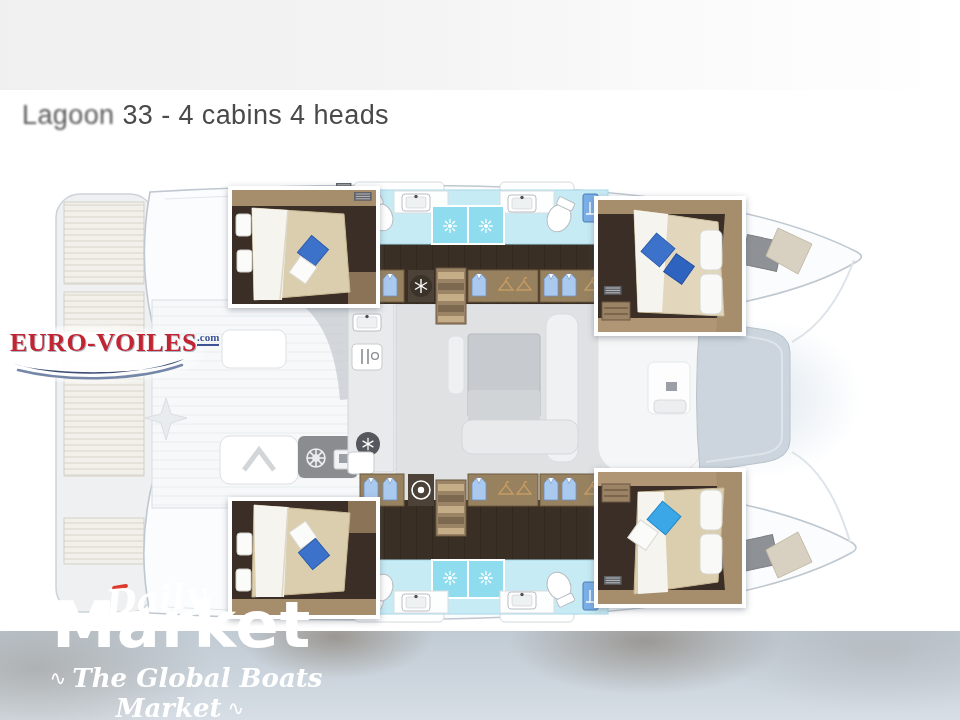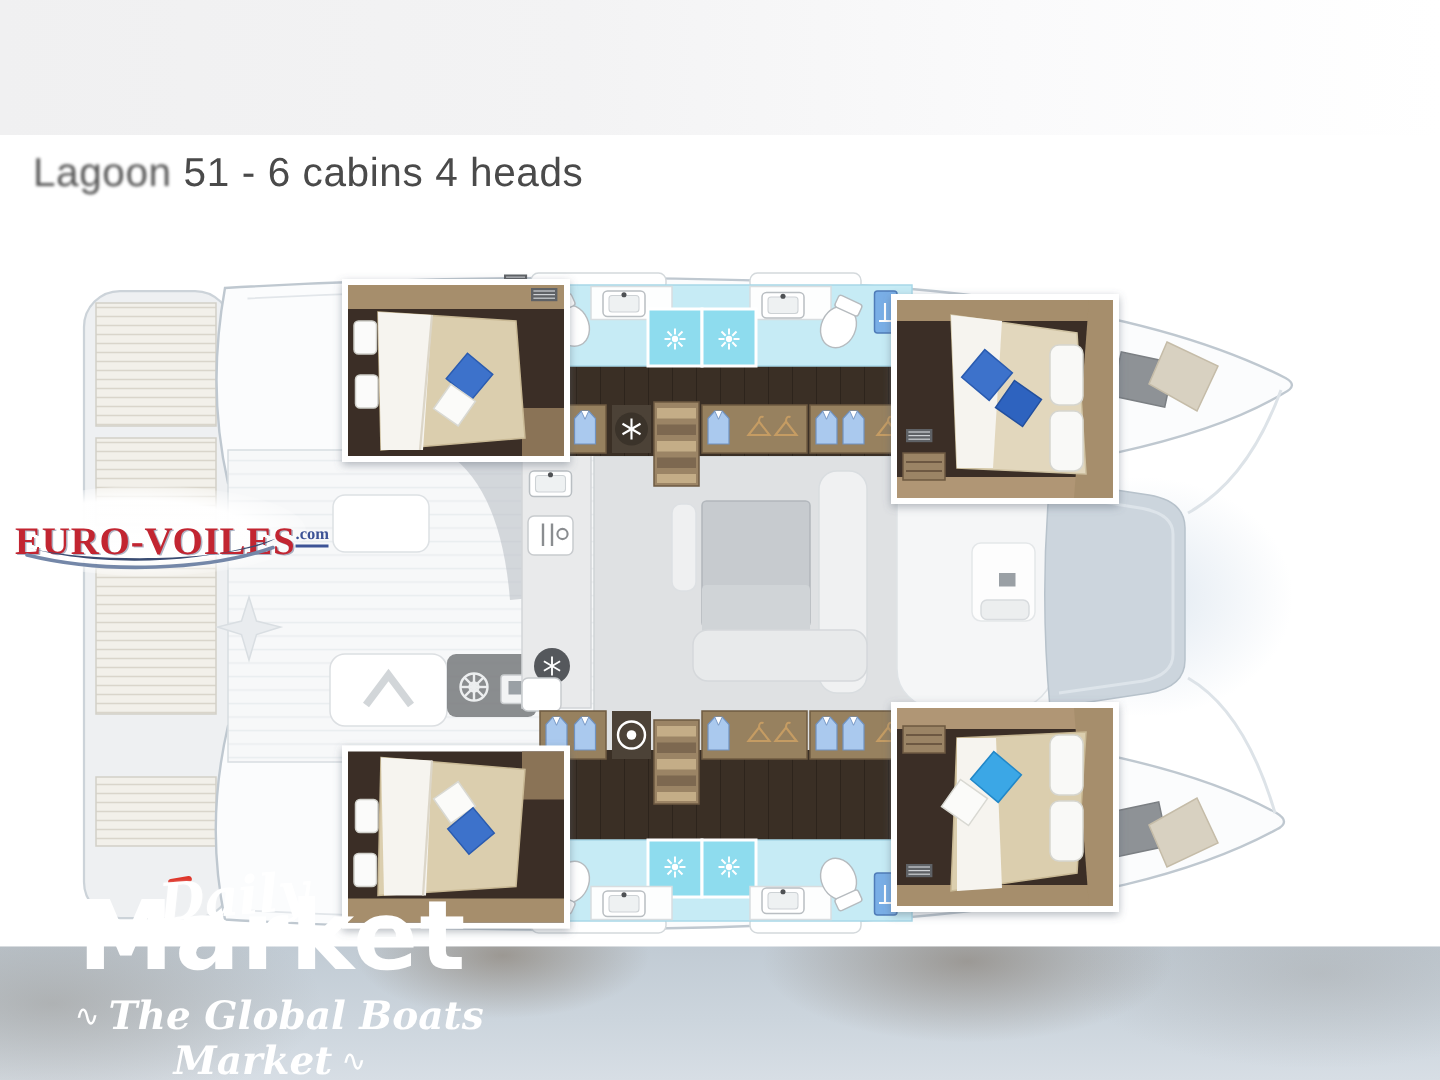--- a/index.html
+++ b/index.html
@@ -8,21 +8,21 @@
   .hdr{position:absolute;left:0;top:0;width:960px;height:90px;
        background:linear-gradient(90deg,#f0f0f1 0%,#f3f3f4 40%,#fafafb 70%,#ffffff 100%);}
   .title{position:absolute;left:22px;top:100px;font-size:27px;color:#4a4a4a;
          letter-spacing:.4px;white-space:pre;}
   .title .blurword{filter:blur(1.2px);opacity:.92;}
   .plan-svg{position:absolute;left:0;top:0;width:960px;height:720px;}
   
   .ev{position:absolute;left:2px;top:322px;width:200px;height:64px;}
   .ev .glow{position:absolute;left:-8px;top:2px;width:210px;height:60px;border-radius:50%;
             background:radial-gradient(ellipse at 45% 50%,rgba(255,255,255,.98) 48%,rgba(255,255,255,0) 78%);}
-  .ev .line{position:absolute;left:8px;top:24px;white-space:nowrap;}
+  .ev .line{position:absolute;left:8px;top:6px;white-space:nowrap;}
   .ev .brand{font-family:"Liberation Serif",serif;font-weight:700;font-size:26px;color:#c22531;
              letter-spacing:.5px;text-shadow:1px 1px 0 rgba(45,60,105,.38);}
   .ev .tld{font-family:"Liberation Serif",serif;font-weight:700;font-size:11px;color:#3d5396;
            vertical-align:10px;border-bottom:2px solid #3d5396;padding-bottom:1px;}
   .ev svg{position:absolute;left:6px;top:34px;}
   
   .band{position:absolute;left:0;top:631px;width:960px;height:89px;
     background:
       radial-gradient(140px 60px at 335px 6px, rgba(124,109,92,.55), rgba(124,109,92,0) 70%),
       radial-gradient(190px 75px at 645px 10px, rgba(116,101,85,.50), rgba(116,101,85,0) 72%),
@@ -43,21 +43,21 @@
   .db-tag .fl{font-family:"DejaVu Sans",sans-serif;font-style:normal;font-weight:400;
               font-size:20px;vertical-align:2px;padding:0 6px;}
 </style>
 </head>
 <body>
 
 <div class="stage">
 
   <div class="hdr"></div>
 
-  <div class="title"><span class="blurword">Lagoon</span><span> 51 - 6 cabins 4 heads</span></div>
+  <div class="title"><span class="blurword">Lagoon</span><span> 33 - 4 cabins 4 heads</span></div>
 
   <svg class="plan-svg" viewBox="0 0 960 720">
     <defs>
       <pattern id="slat" width="8" height="6" patternUnits="userSpaceOnUse">
         <rect width="8" height="6" fill="#f2f0ea"></rect>
           <line x1="0" y1="1" x2="8" y2="1" stroke="#d9d5cb" stroke-width="1"></line>
       </pattern>
       <pattern id="deck" width="10" height="9" patternUnits="userSpaceOnUse">
         <rect width="10" height="9" fill="#f7f8f9"></rect>
           <line x1="0" y1="1" x2="10" y2="1" stroke="#eaeef0" stroke-width="1"></line>

